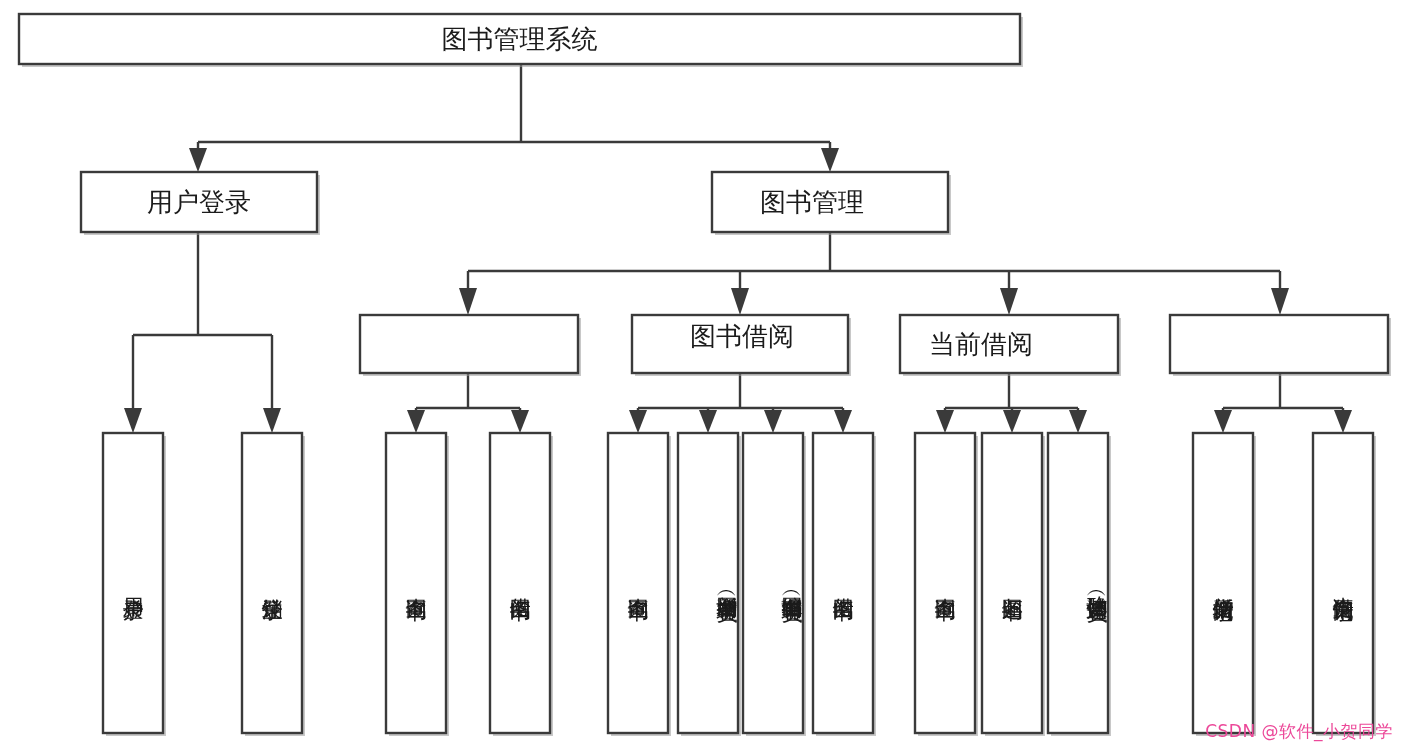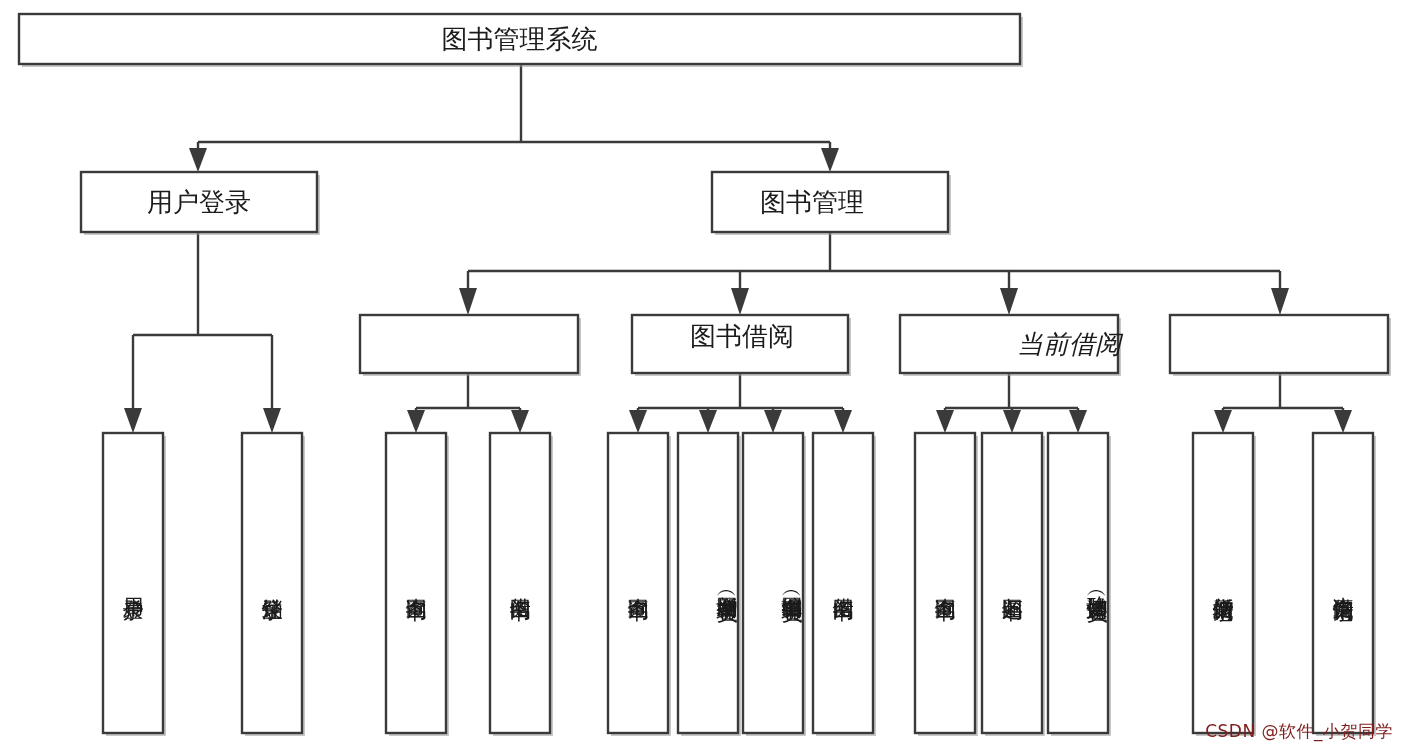--- a/index.html
+++ b/index.html
@@ -68,21 +68,21 @@
     color: #1b1b1b;
     pointer-events: none;
     white-space: nowrap;
   }
   .watermark {
     position: absolute;
     right: 12px;
     bottom: 4px;
     font-family: "DejaVu Sans", "Liberation Sans", sans-serif;
     font-size: 17px;
-    color: #7f1d1d;
+    color: #ec4899;
     letter-spacing: 0.5px;
     white-space: nowrap;
   }
 </style>
 </head>
 <body>
 
 <div id="diagram-root">
 
   <svg class="tree-canvas" viewBox="0 0 1405 747" xmlns="http://www.w3.org/2000/svg">
@@ -230,21 +230,21 @@
 
   <div class="hlabel-wrap" style="left:19px; top:14px; width:1001px; height:50px;">图书管理系统</div>
 
   <div class="hlabel-wrap" style="left:81px; top:172px; width:236px; height:60px;">用户登录</div>
 
   <div class="hlabel-wrap" style="left:676px; top:172px; width:272px; height:60px;">图书管理</div>
 
 
   <div class="hlabel-wrap" style="left:628px; top:315px; width:216px; height:42px;margin-left:6px;">图书借阅</div>
 
-  <div class="hlabel-wrap" style="left:944px; top:315px; width:250px; height:58px;font-style:italic;">当前借阅</div>
+  <div class="hlabel-wrap" style="left:856px; top:315px; width:250px; height:58px;">当前借阅</div>
 
 
   <div class="vlabel-wrap" style="left:103px; top:433px; width:60px; height:300px;">用户登录</div>
 
   <div class="vlabel-wrap" style="left:242px; top:433px; width:60px; height:300px;">注销登录</div>
 
   <div class="vlabel-wrap" style="left:386px; top:433px; width:60px; height:300px;">查询图书</div>
 
   <div class="vlabel-wrap" style="left:490px; top:433px; width:60px; height:300px;">借阅图书</div>
 

